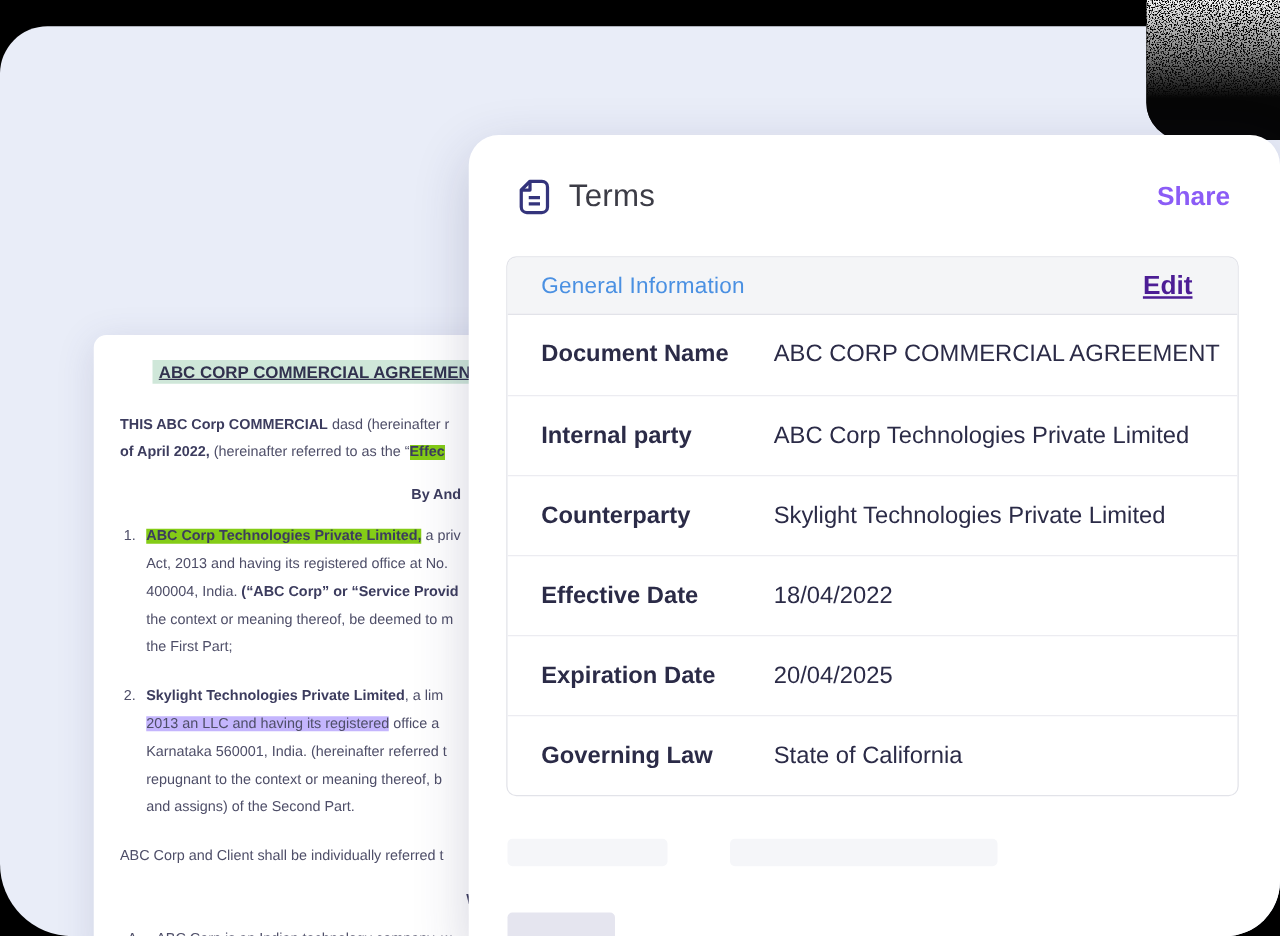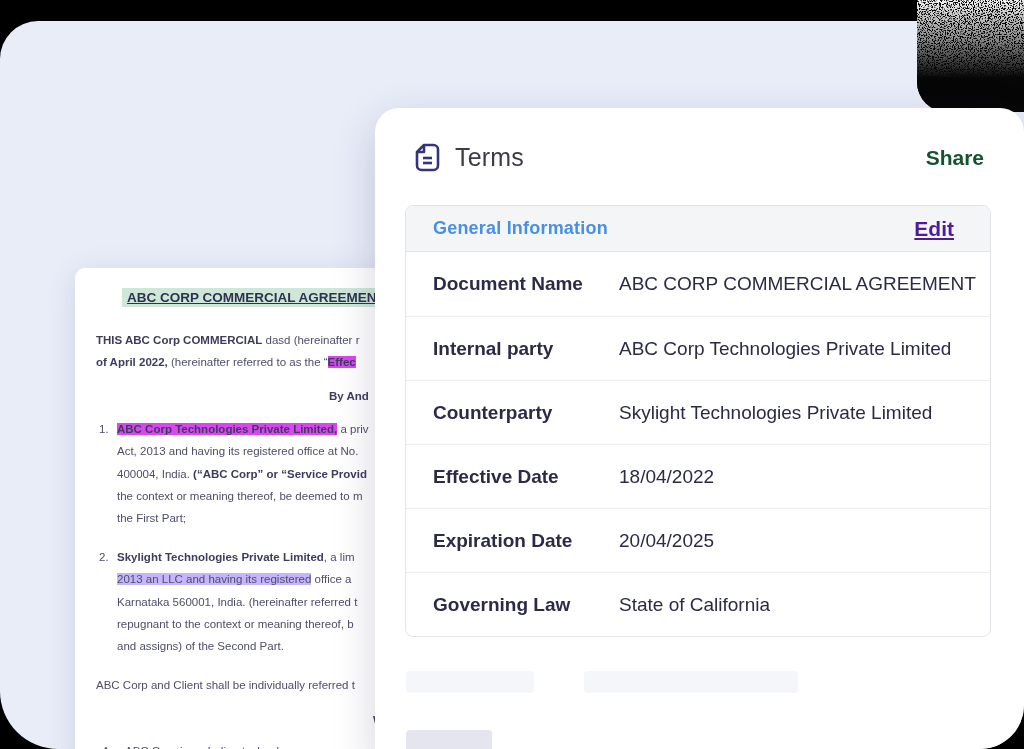--- a/index.html
+++ b/index.html
@@ -12,21 +12,21 @@
   .window{position:absolute;left:0;top:21px;right:0;bottom:0;background:#E9EDF8;border-radius:38px 0 0 0}
 
   
   .doc-page{position:absolute;left:75px;top:247px;width:600px;bottom:-20px;background:#fff;
             border-radius:10px 10px 0 0;box-shadow:0 6px 30px rgba(70,70,120,.15);
             padding:20px 0 0 21px;box-sizing:border-box;font-size:11.5px;color:#4E4E68;overflow:hidden}
   .doc-page b{color:#3C3C5E}
   .dline{white-space:nowrap;line-height:22.4px}
   .doc-title{margin-left:26px;display:inline-block;background:#CFE7D9;color:#31314E;font-weight:bold;
              font-size:13.5px;text-decoration:underline;padding:2px 5px;white-space:nowrap}
-  .hl-green{background:#d946ef}
+  .hl-green{background:#84cc16}
   .hl-yellow{background:#c4b5fd;font-weight:normal;color:#4E4E68}
   .p1{margin-top:22px}
   .byline{margin-top:16px;margin-left:233px;font-weight:bold;color:#3C3C5E;white-space:nowrap}
   .ol{margin-top:14px;margin-left:3px}
   .li{display:flex;margin-top:16px}
   .li .num{width:18px;flex:none;line-height:22.4px}
   .p2{margin-top:16px}
   .whereas{margin-top:18px;margin-left:277px;font-weight:bold;color:#3C3C5E}
   .recitals{margin-top:12px}
   .rec{display:flex;margin-top:14px}
@@ -36,26 +36,26 @@
   .noise-block{position:absolute;right:0;top:0;width:107px;height:112px;
                border-bottom-left-radius:30px;overflow:hidden;background:#060606}
   .noise-block svg{display:block}
 
   
   .terms-card{position:absolute;left:375px;top:108px;right:0;bottom:-10px;background:#fff;
               border-radius:24px 24px 0 0;box-shadow:0 14px 44px rgba(40,40,90,.20);box-sizing:border-box}
   .card-header{display:flex;align-items:center;padding:35px 40px 0 40px}
   .doc-icon{width:25px;height:29px;margin-right:15px;flex:none}
   .card-title{font-size:25px;color:#3C3C46;font-weight:500;flex:1;letter-spacing:.2px}
-  .share-btn{font-size:21px;font-weight:bold;color:#14532d;cursor:pointer}
+  .share-btn{font-size:21px;font-weight:bold;color:#8b5cf6;cursor:pointer}
 
   .info-table{margin:33px 33px 0 30px;border:1px solid #E2E3E9;border-radius:8px;overflow:hidden;background:#fff}
   .table-head{display:flex;align-items:center;height:46px;background:#F4F5F7;
               padding:0 36px 0 27px;border-bottom:1px solid #E2E3E9;box-sizing:border-box}
-  .section-title{flex:1;color:#4A90E2;font-weight:bold;font-size:18px;letter-spacing:.2px}
+  .section-title{flex:1;color:#4A90E2;font-weight:normal;font-size:18px;letter-spacing:.2px}
   .edit-btn{color:#4c1d95;font-weight:bold;font-size:21px;text-decoration:underline;cursor:pointer}
   .trow{display:flex;align-items:center;height:64px;padding:0 10px 0 27px;box-sizing:border-box}
   .trow+.trow{border-top:1px solid #ECECF1}
   .tlabel{width:186px;flex:none;font-weight:bold;font-size:19px;color:#2B2B47}
   .tvalue{font-size:19px;color:#2B2B47;white-space:nowrap}
 
   .skel-row{display:flex;margin:34px 0 0 31px;gap:50px}
   .skel{border-radius:4px;background:#F5F6F9}
   .s1{width:128px;height:22px}
   .s2{width:214px;height:22px}

